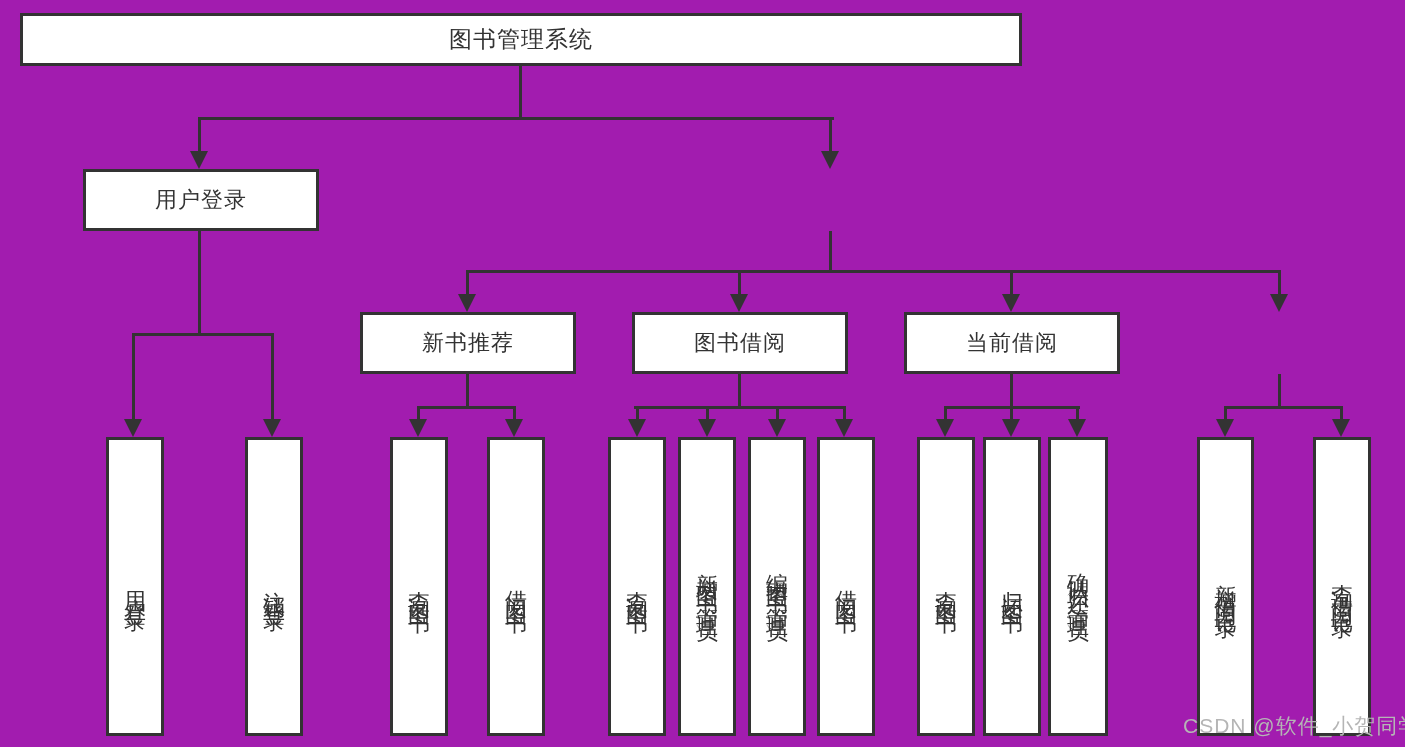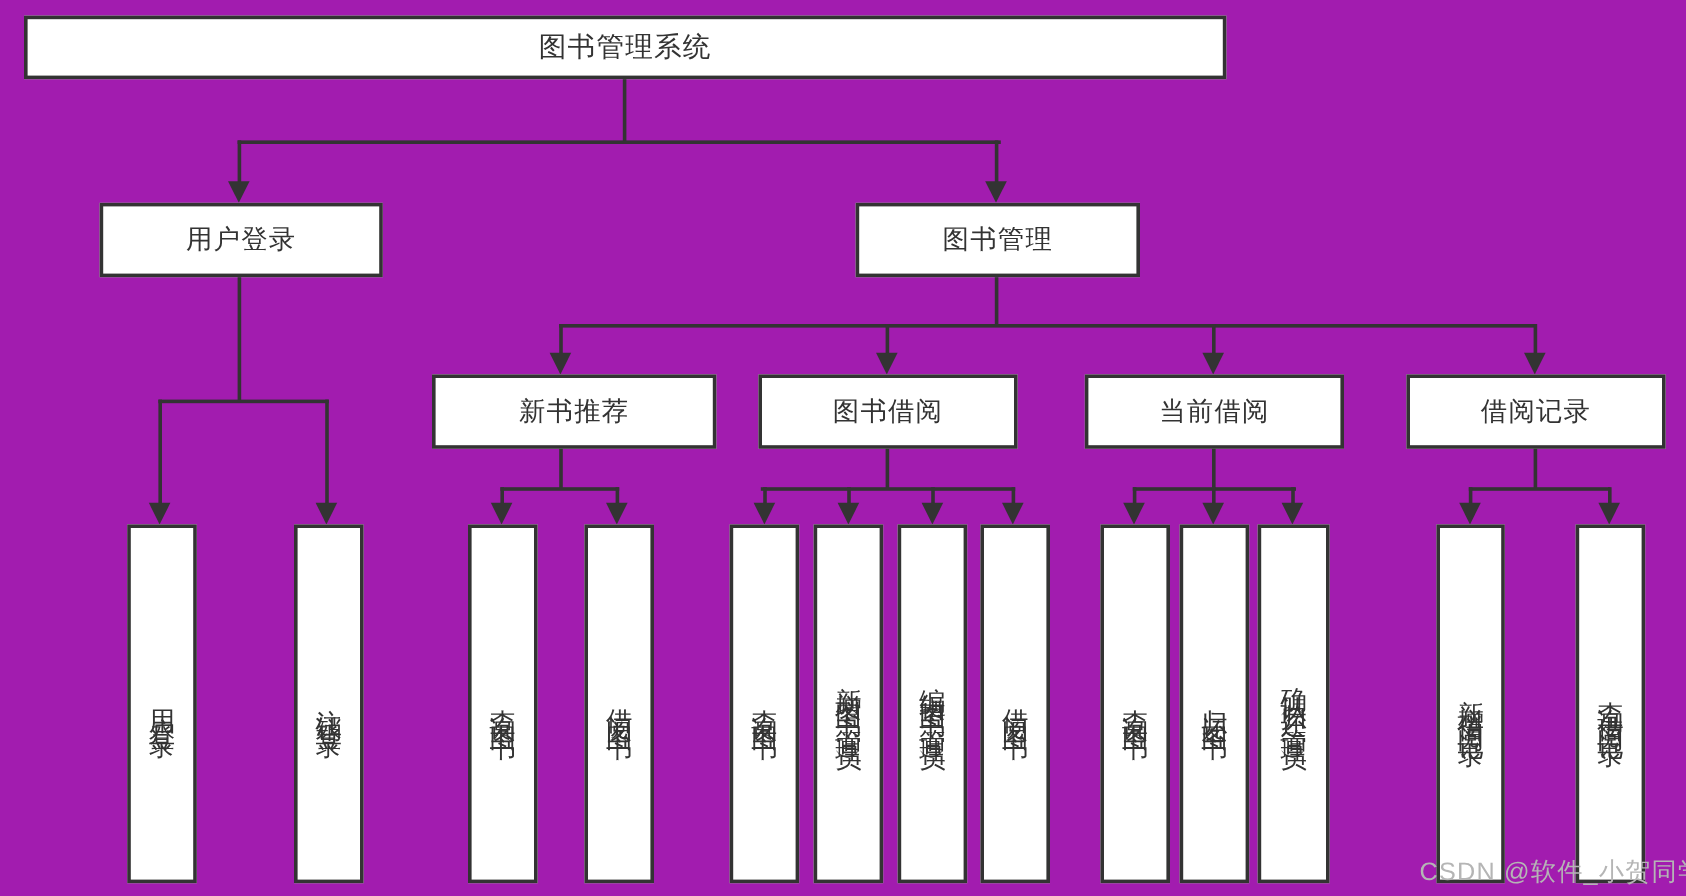--- a/index.html
+++ b/index.html
@@ -41,53 +41,47 @@
   <div class="v" style="left:519px;top:66px;height:53px;"></div>
   <div class="h" style="left:198px;top:117px;width:636px;"></div>
   <div class="v" style="left:198px;top:117px;height:36px;"></div>
   <div class="arw" style="left:190px;top:151px;"></div>
   <div class="v" style="left:829px;top:117px;height:36px;"></div>
   <div class="arw" style="left:821px;top:151px;"></div>
 
   <div class="box" style="left:83px;top:169px;width:236px;height:62px;">
     <span class="hlabel">用户登录</span>
   </div>
-  <div class="box" style="left:713px;top:169px;width:237px;height:62px;">
-    <span class="hlabel">图书管理</span>
-  </div>
 
   <div class="v" style="left:198px;top:231px;height:104px;"></div>
   <div class="h" style="left:132px;top:333px;width:142px;"></div>
   <div class="v" style="left:132px;top:333px;height:88px;"></div>
   <div class="arw" style="left:124px;top:419px;"></div>
   <div class="v" style="left:271px;top:333px;height:88px;"></div>
   <div class="arw" style="left:263px;top:419px;"></div>
 
   <div class="v" style="left:829px;top:231px;height:41px;"></div>
   <div class="h" style="left:466px;top:270px;width:814px;"></div>
   <div class="v" style="left:466px;top:270px;height:26px;"></div>
   <div class="arw" style="left:458px;top:294px;"></div>
   <div class="v" style="left:738px;top:270px;height:26px;"></div>
   <div class="arw" style="left:730px;top:294px;"></div>
   <div class="v" style="left:1010px;top:270px;height:26px;"></div>
   <div class="arw" style="left:1002px;top:294px;"></div>
   <div class="v" style="left:1278px;top:270px;height:26px;"></div>
   <div class="arw" style="left:1270px;top:294px;"></div>
 
-  <div class="box" style="left:360px;top:312px;width:237px;height:62px;">
+  <div class="box" style="left:360px;top:312px;width:216px;height:62px;">
     <span class="hlabel">新书推荐</span>
   </div>
   <div class="box" style="left:632px;top:312px;width:216px;height:62px;">
     <span class="hlabel">图书借阅</span>
   </div>
   <div class="box" style="left:904px;top:312px;width:216px;height:62px;">
     <span class="hlabel">当前借阅</span>
-  </div>
-  <div class="box" style="left:1172px;top:312px;width:216px;height:62px;">
-    <span class="hlabel">借阅记录</span>
   </div>
 
   <div class="v" style="left:466px;top:374px;height:34px;"></div>
   <div class="h" style="left:417px;top:406px;width:99px;"></div>
   <div class="v" style="left:417px;top:406px;height:15px;"></div>
   <div class="arw" style="left:409px;top:419px;"></div>
   <div class="v" style="left:513px;top:406px;height:15px;"></div>
   <div class="arw" style="left:505px;top:419px;"></div>
 
   <div class="v" style="left:738px;top:374px;height:34px;"></div>

